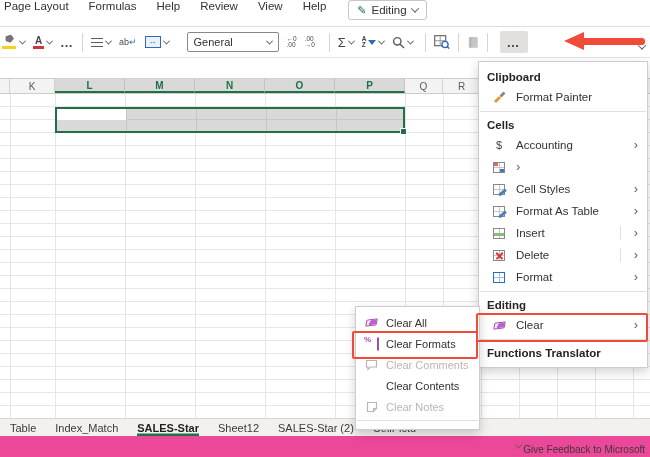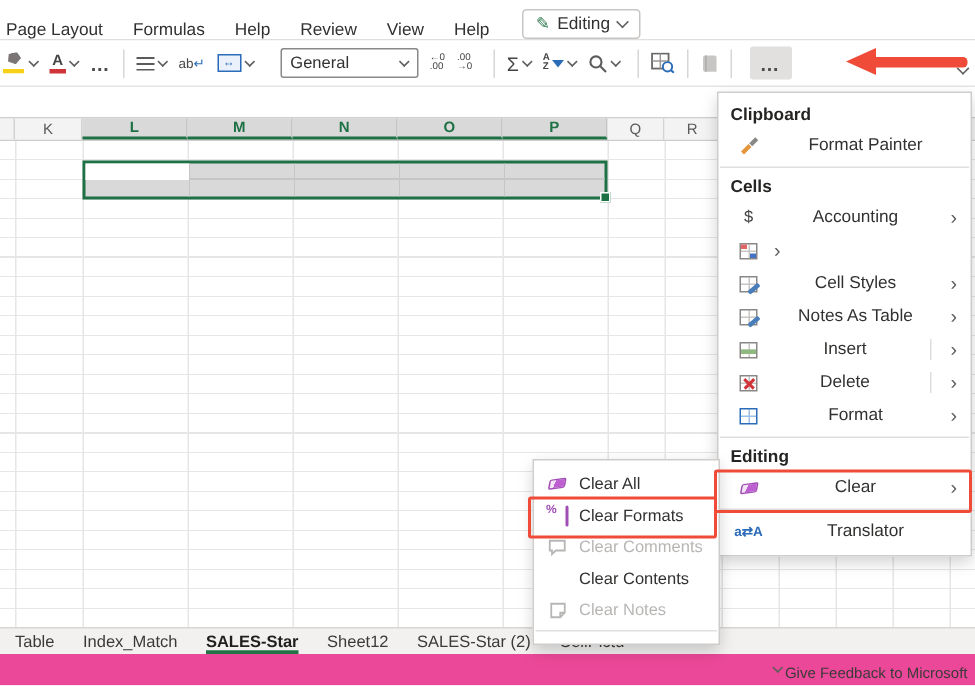--- a/index.html
+++ b/index.html
@@ -1,20 +1,20 @@
 <!DOCTYPE html>
 <html><head>
 <meta charset="utf-8">
 <style>
   html,body{margin:0;padding:0;background:#fff;}
   .screen{position:relative;width:650px;height:457px;background:#fff;overflow:hidden;
           font-family:"Liberation Sans",sans-serif;color:#323130;}
 
   
-  .menubar{position:absolute;top:0;left:0;right:0;height:27px;display:flex;align-items:flex-end;
+  .menubar{position:absolute;top:0;left:0;right:0;height:27px;display:flex;align-items:flex-start;
            background:#fff;border-bottom:1px solid #e1dfdd;font-size:11.5px;box-sizing:border-box;}
   .menu-tab{padding:0 10px;white-space:nowrap;cursor:default;}
   .menu-tab:first-child{padding-left:4px;}
   .editing-btn{margin-left:12px;display:flex;align-items:center;gap:5px;border:1px solid #c8c6c4;
                border-radius:3px;padding:2px 8px;height:14px;background:#fff;}
   .editing-btn .pencil{color:#217346;font-size:11px;line-height:10px;}
   .mb-right{margin-left:auto;display:flex;align-items:center;gap:8px;padding-right:5px;}
   .share-btn{display:flex;align-items:center;gap:5px;background:#217346;color:#fff;border-radius:3px;
              padding:3px 9px;font-weight:700;font-size:11.5px;}
   .comments-btn{display:flex;align-items:center;gap:5px;background:#fff;color:#217346;border:1px solid #217346;
@@ -75,21 +75,21 @@
                         linear-gradient(to bottom,transparent 0 10px,#c6c6c6 10px 11px,transparent 11px 22px);}
   .sel-active{position:absolute;left:0;top:0;width:69px;height:10.5px;background:#fff;}
   .sel-handle{position:absolute;right:-4px;bottom:-4px;width:5px;height:5px;background:#1e7145;border:1px solid #fff;}
 
   
   .main-menu{position:absolute;left:478px;top:61px;width:170px;background:#fff;border:1px solid #cfcdcb;
              box-shadow:0 4px 10px rgba(0,0,0,.18);padding:5px 0;z-index:5;font-size:11.5px;box-sizing:border-box;}
   .menu-header{height:19px;display:flex;align-items:center;padding:0 8px;font-weight:700;color:#252423;}
   .menu-item{height:22px;display:flex;align-items:center;gap:9px;padding:0 9px 0 12px;cursor:default;}
   .mi-icon{width:16px;display:flex;justify-content:center;align-items:center;flex:0 0 16px;}
-  .mi-label{flex:1;white-space:nowrap;text-align:center;}
+  .mi-label{flex:1;white-space:nowrap;}
   .mi-arrow{color:#605e5c;font-size:13px;line-height:12px;}
   .split-bar{width:1px;height:14px;background:#e1dfdd;margin-right:4px;}
   .menu-divider{height:1px;background:#e1dfdd;margin:3px 1px;}
   .dollar{font-size:11px;color:#444;}
 
   .mt{position:relative;width:12px;height:11px;border:1px solid #8a8886;box-sizing:border-box;
       background:linear-gradient(#c8c6c4,#c8c6c4) 0 4px/100% 1px no-repeat,
                  linear-gradient(#c8c6c4,#c8c6c4) 5px 0/1px 100% no-repeat,#fff;}
   .mt.blue{border-color:#2b6cb8;
       background:linear-gradient(#9cc0e8,#9cc0e8) 0 4px/100% 1px no-repeat,
@@ -333,21 +333,21 @@
         </span>
       <span class="mi-label">Cell Styles</span>
       <span class="mi-arrow">›</span>
     </div>
     <div class="menu-item">
       <span class="mi-icon">
           <span class="mt">
             <span class="pencil-mark"></span>
           </span>
         </span>
-      <span class="mi-label">Notes As Table</span>
+      <span class="mi-label">Format As Table</span>
       <span class="mi-arrow">›</span>
     </div>
     <div class="menu-item">
       <span class="mi-icon">
           <span class="mt">
             <span class="row-green"></span>
           </span>
         </span>
       <span class="mi-label">Insert</span>
       <span class="split-bar"></span>
@@ -374,26 +374,21 @@
     <div class="menu-divider"></div>
     <div class="menu-header">Editing</div>
     <div class="menu-item">
       <span class="mi-icon">
           <span class="eraser"></span>
         </span>
       <span class="mi-label">Clear</span>
       <span class="mi-arrow">›</span>
     </div>
     <div class="menu-divider"></div>
-    <div class="menu-item">
-      <span class="mi-icon">
-        <span class="trans-icon"><span>a</span><span>⇄</span><span>A</span></span>
-      </span>
-      <span class="mi-label">Translator</span>
-    </div>
+    <div class="menu-header">Functions Translator</div>
   </div>
 
   <div class="sub-menu">
     <div class="sub-item">
       <span class="si-icon">
           <span class="eraser"></span>
         </span>
       <span>Clear All</span>
     </div>
     <div class="sub-item">

